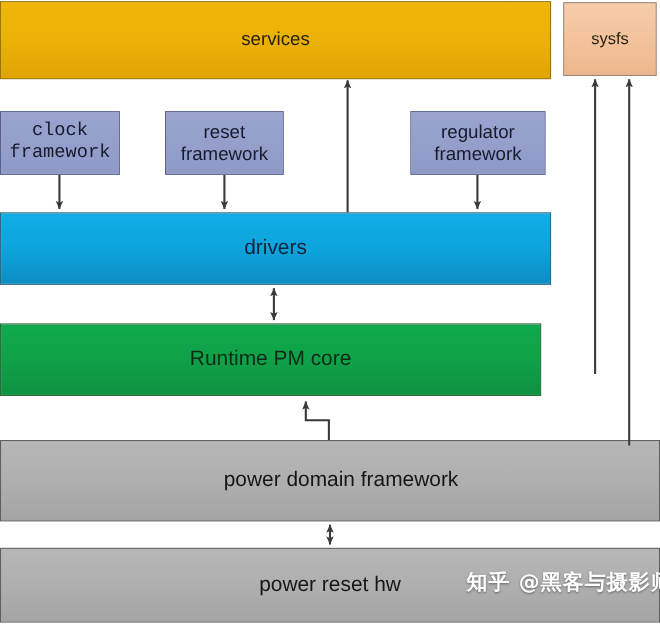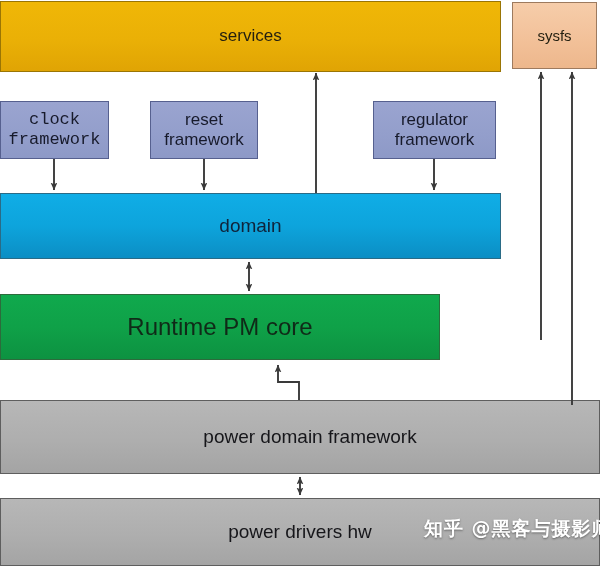--- a/index.html
+++ b/index.html
@@ -66,24 +66,24 @@
   #box-drivers {
     left: 0px; top: 193px; width: 501px; height: 66px;
     background: linear-gradient(180deg, #10ade6 0%, #0da4dc 50%, #0b8ec4 100%);
     border-color: #2a6b86;
     font-size: 19px;
     color: #10233a;
   }
 
   
   #box-runtime-pm-core {
-    left: 0px; top: 294px; width: 440px; height: 66px;
+    left: 0px; top: 294px; width: 492px; height: 66px;
     background: linear-gradient(180deg, #10a94d 0%, #0fa148 50%, #0d9241 100%);
     border-color: #2c6b3c;
-    font-size: 24px;
+    font-size: 19px;
     color: #102a18;
   }
 
   
   .gray {
     background: linear-gradient(180deg, #b7b7b7 0%, #aeaeae 55%, #a4a4a4 100%);
     border-color: #5e5e5e;
     font-size: 19px;
     color: #16161a;
   }
@@ -125,27 +125,27 @@
 
   <div class="box fw" id="box-clock-framework">clock
 framework</div>
 
   <div class="box fw" id="box-reset-framework">reset
 framework</div>
 
   <div class="box fw" id="box-regulator-framework">regulator
 framework</div>
 
-  <div class="box" id="box-drivers">domain</div>
+  <div class="box" id="box-drivers">drivers</div>
 
   <div class="box" id="box-runtime-pm-core">Runtime PM core</div>
 
   <div class="box gray" id="box-power-domain-framework">power domain framework</div>
 
-  <div class="box gray" id="box-power-domain-hw">power drivers hw</div>
+  <div class="box gray" id="box-power-domain-hw">power reset hw</div>
 
   <svg id="arrows" viewBox="0 0 600 570" width="600" height="570">
     <defs>
       <marker id="ah" markerWidth="9" markerHeight="9" refX="7.4" refY="3.4" orient="auto" markerUnits="userSpaceOnUse">
         <path d="M0,0 L7.6,3.4 L0,6.8 L1.7,3.4 Z" fill="#3a3a3a"></path>
       </marker>
       <marker id="ah-start" markerWidth="9" markerHeight="9" refX="7.4" refY="3.4" orient="auto-start-reverse" markerUnits="userSpaceOnUse">
         <path d="M0,0 L7.6,3.4 L0,6.8 L1.7,3.4 Z" fill="#3a3a3a"></path>
       </marker>
     </defs>

